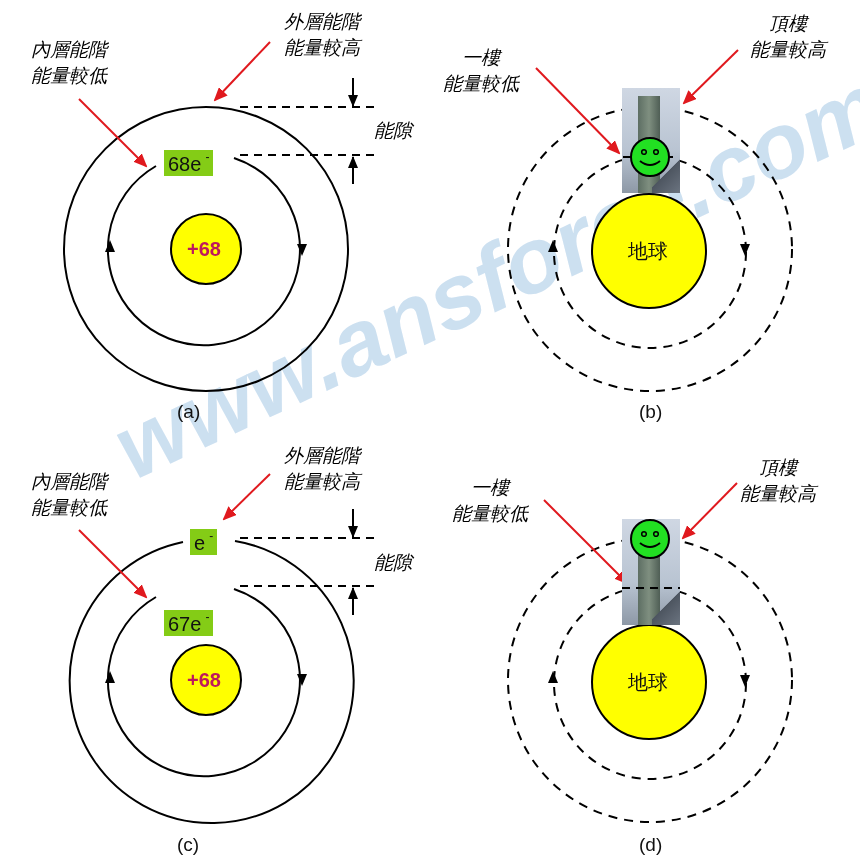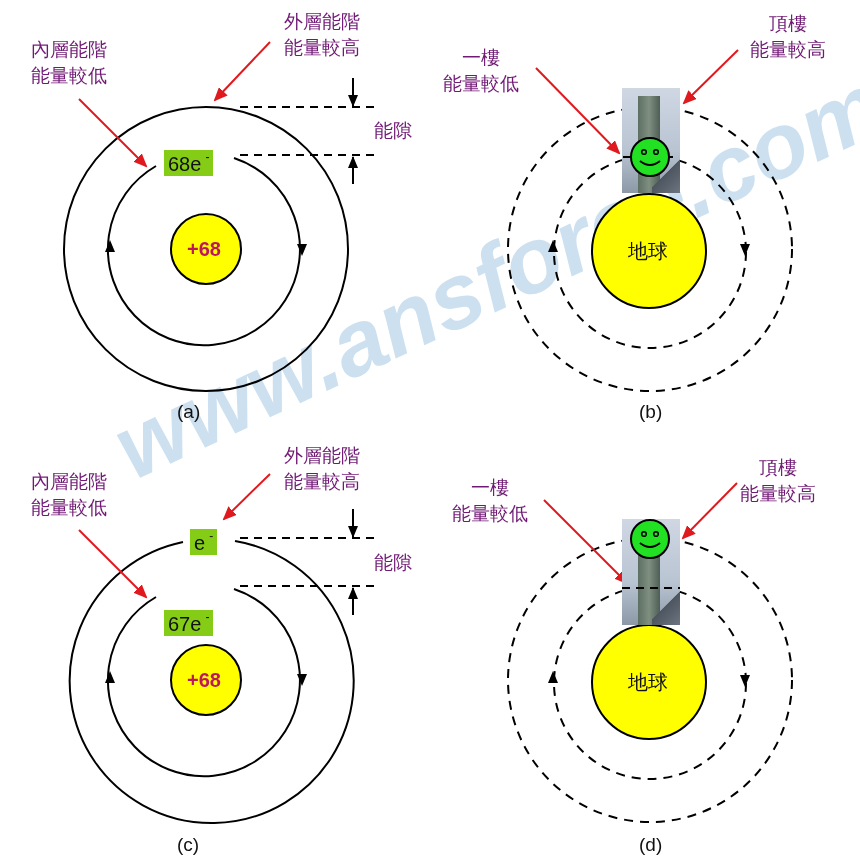--- a/index.html
+++ b/index.html
@@ -1,19 +1,19 @@
 <!DOCTYPE html>
 <html><head>
 <meta charset="utf-8">
 <style>
   html, body { margin:0; padding:0; background:#ffffff; }
   body { width:860px; height:864px; position:relative; overflow:hidden;
          font-family:"DejaVu Sans", "Liberation Sans", sans-serif; color:#111; }
   svg { position:absolute; left:0; top:0; }
-  .lbl { position:absolute; font-size:19px; line-height:26px; color:#701a75; white-space:nowrap; }
+  .lbl { position:absolute; font-size:19px; line-height:26px; color:#000000; white-space:nowrap;font-style:italic; }
   .cap { position:absolute; font-family:"Liberation Sans", sans-serif; font-size:19px; color:#111; }
   .nuc { position:absolute; font-family:"Liberation Sans", sans-serif; font-size:20px; color:#be185d;font-weight:bold; }
   .earth { position:absolute; font-size:20px; color:#111; }
   .elec { position:absolute; font-family:"Liberation Sans", sans-serif; font-size:20px; color:#111; background:#84cc16; padding:0 4px; }
   .elec sup { font-size:12px; vertical-align:10px; margin-left:4px; }
   .watermark { position:absolute; left:120px; top:400px; font-family:"Liberation Sans", sans-serif;
                font-weight:bold; font-style:italic; font-size:92px; color:#bcd6ec; opacity:0.75;
                transform:rotate(-25deg); transform-origin:left center; white-space:nowrap; pointer-events:none; }
   .bldg { position:absolute; width:58px; background:linear-gradient(180deg,#cfd7e3 0%, #b9c4d2 60%, #8d98a6 100%); overflow:hidden; }
   .tower { position:absolute; left:16px; width:22px; background:linear-gradient(90deg,#5d6e63,#7f8f80,#4f5e55); }

